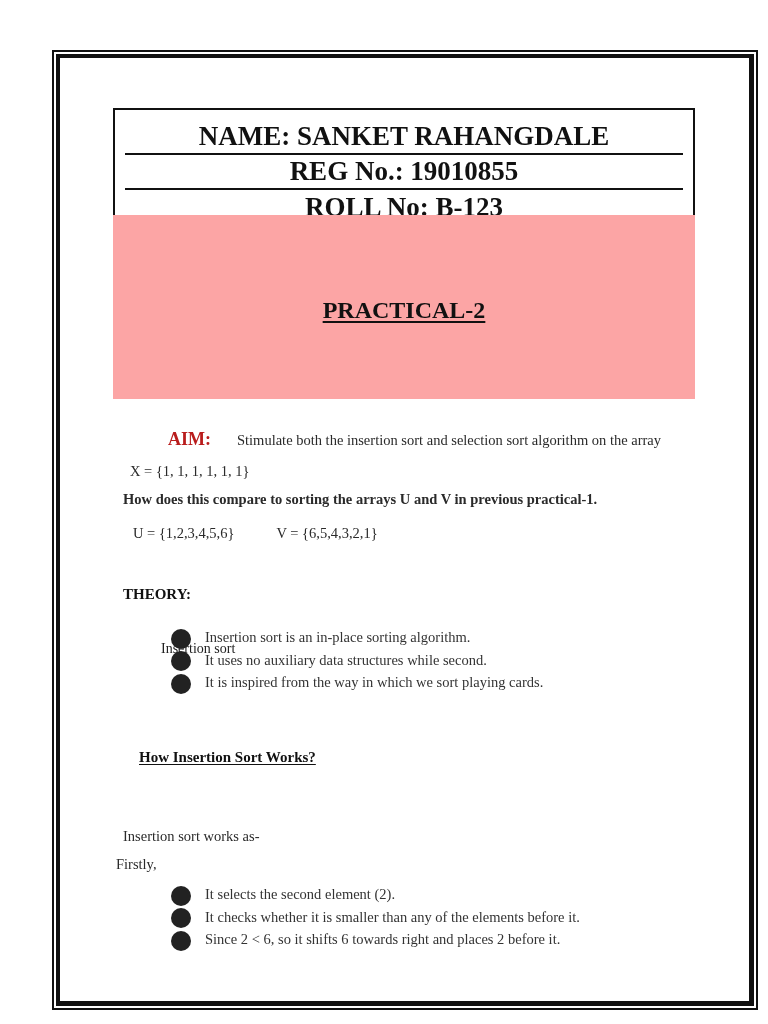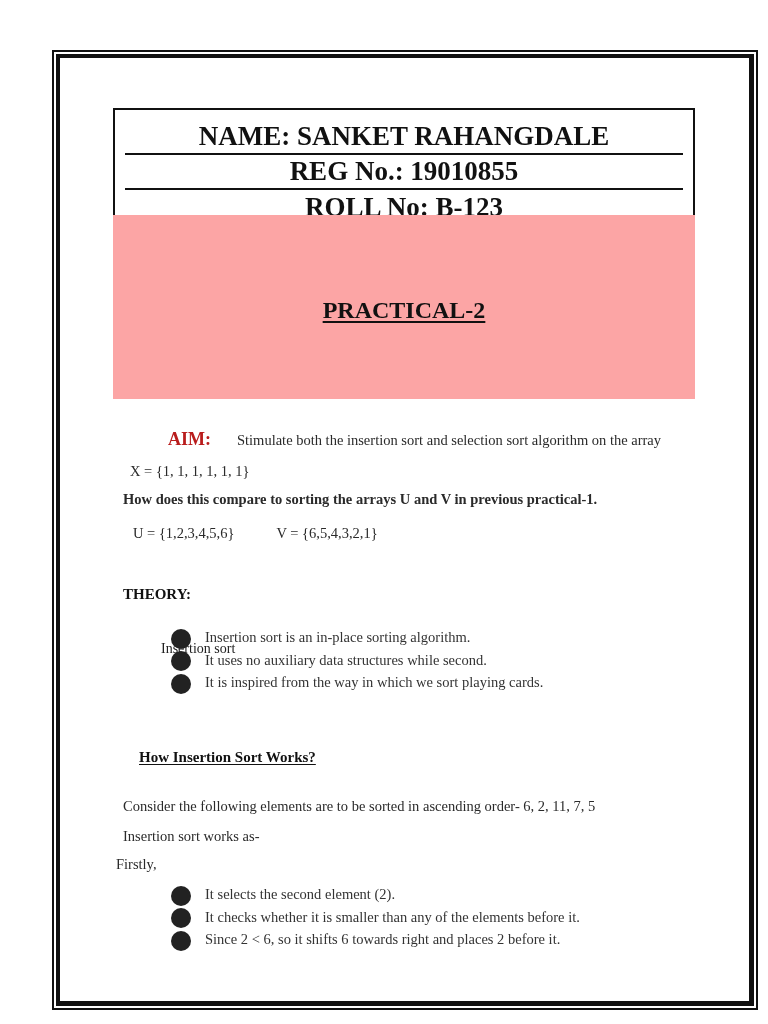--- a/index.html
+++ b/index.html
@@ -95,21 +95,20 @@
         <span class="bullet-dot"></span>
         <span>It uses no auxiliary data structures while second.</span>
       </li>
     <li>
         <span class="bullet-dot"></span>
         <span>It is inspired from the way in which we sort playing cards.</span>
       </li>
   </ul>
 
   <div class="txt underline-heading" style="left:93px; top:719px;margin-left:16px;">How Insertion Sort Works?</div>
-  <div class="txt" style="left:93px; top:768px;">Consider the following elements are to be sorted in ascending order- 6, 2, 11, 7, 5</div>
   <div class="txt" style="left:93px; top:798px;">Insertion sort works as-</div>
   <div class="txt" style="left:86px; top:826px;">Firstly,</div>
 
   <ul class="bullet-list" style="left:131px; top:853px;">
     <li>
         <span class="bullet-dot"></span>
         <span>It selects the second element (2).</span>
       </li>
     <li>
         <span class="bullet-dot"></span>

